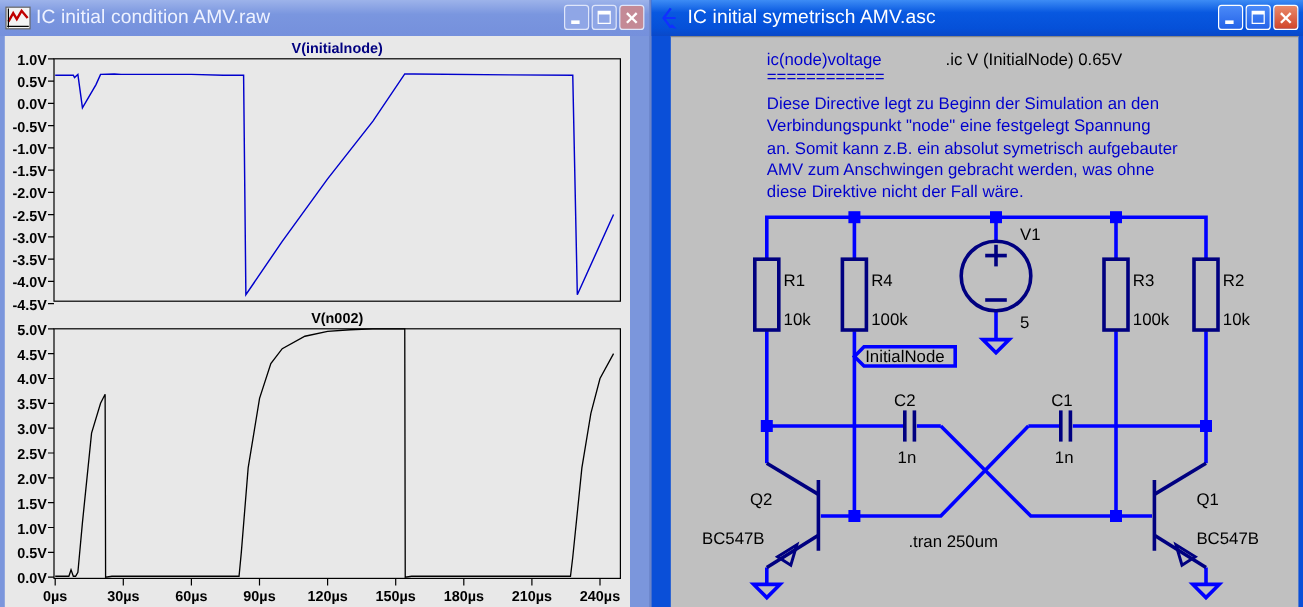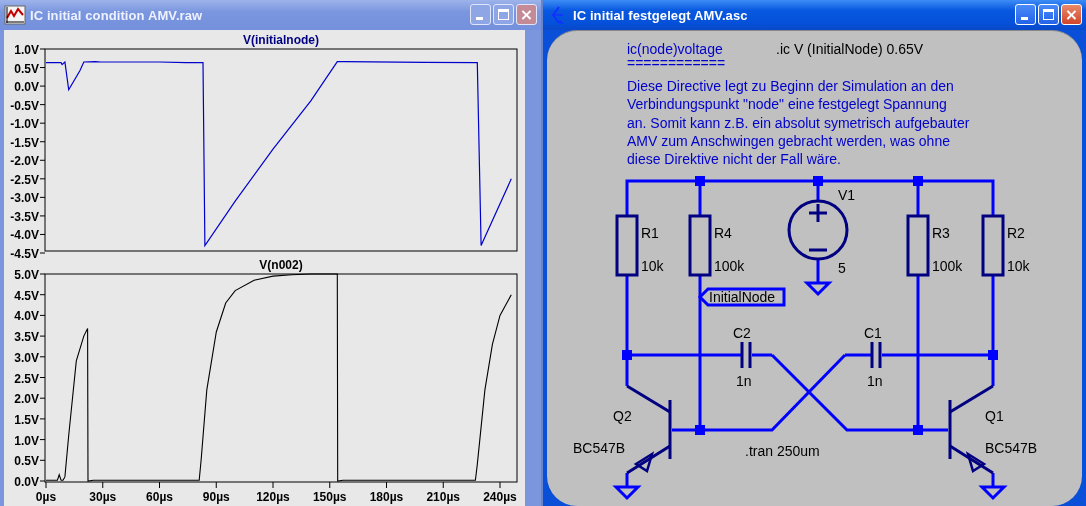--- a/index.html
+++ b/index.html
@@ -4,34 +4,34 @@
 <style>
   html,body{margin:0;padding:0;}
   body{width:1086px;height:506px;overflow:hidden;background:#6b84c8;font-family:"Liberation Sans",sans-serif;position:relative;}
   .win{position:absolute;top:0;height:506px;box-sizing:border-box;}
   .win-raw{left:0;width:541px;background:#7b96dc;}
   .win-asc{left:543px;width:543px;background:#0a4fd8;}
   .titlebar{position:absolute;left:0;right:0;top:0;height:30px;display:flex;align-items:center;}
   .win-raw .titlebar{background:linear-gradient(#9db3ea,#7a96df 40%,#7590dc);}
   .win-asc .titlebar{background:linear-gradient(#3d8cf5,#0858e0 35%,#0550d8 80%,#0a48c8);}
   .title-icon{width:22px;height:22px;margin-left:4px;margin-right:4px;}
-  .title-text{color:#fff;font-weight:bold;font-size:13px;letter-spacing:0.1px;}
+  .title-text{color:#fff;font-weight:normal;font-size:16px;letter-spacing:0.1px;}
   .win-raw .title-text{color:#eef2ff;}
   .wbtns{position:absolute;right:4px;top:4px;display:flex;gap:2px;}
   .wbtn{width:21px;height:21px;border:1px solid #fff;border-radius:3px;box-sizing:border-box;position:relative;}
   .win-raw .wbtn{background:#8fa6e6;border-color:#dfe6fa;}
   .win-raw .wbtn.close{background:#c48a96;}
   .win-asc .wbtn{background:linear-gradient(#4a8af8,#2563e8);}
   .win-asc .wbtn.close{background:linear-gradient(#e98a6a,#d1452a);}
   .glyph-min{position:absolute;left:5px;bottom:4px;width:7px;height:3px;background:#fff;}
   .glyph-max{position:absolute;left:4px;top:4px;width:11px;height:11px;border:1px solid #fff;border-top-width:3px;box-sizing:border-box;}
   .glyph-x{position:absolute;left:0;top:0;width:19px;height:19px;color:#fff;font-weight:bold;font-size:16px;line-height:19px;text-align:center;font-family:"DejaVu Sans",sans-serif;}
   .client{position:absolute;top:30px;bottom:0;}
   .win-raw .client{left:4px;right:16px;background:#e8e8e8;}
-  .win-asc .client{left:4px;right:4px;background:#c0c0c0;border-top:1px solid #888;border-radius:30px;}
+  .win-asc .client{left:16px;right:4px;background:#c0c0c0;border-top:1px solid #888;}
   svg text{font-family:"Liberation Sans",sans-serif;}
 </style>
 </head>
 <body>
 
 <div class="win win-raw">
   <div class="titlebar">
     <svg class="title-icon" viewBox="0 0 22 22">
       <rect x="1" y="2" width="20" height="18" fill="#f4f4f4" stroke="#666" stroke-width="1"></rect>
       <polyline points="3,14 7,7 10,12 14,5 19,11" fill="none" stroke="#c00000" stroke-width="2"></polyline>
@@ -139,21 +139,21 @@
   </div>
 </div>
 
 <div class="win win-asc">
   <div class="titlebar">
     <svg class="title-icon" viewBox="0 0 22 22">
       <polyline points="12,3 6,11 12,19" fill="none" stroke="#1030ff" stroke-width="2"></polyline>
       <line x1="6" y1="11" x2="16" y2="11" stroke="#1030ff" stroke-width="1.5"></line>
       <polygon points="13,16 17,20 11,19" fill="#1030ff"></polygon>
     </svg>
-    <span class="title-text">IC initial festgelegt AMV.asc</span>
+    <span class="title-text">IC initial symetrisch AMV.asc</span>
     <div class="wbtns">
       <div class="wbtn">
           <span class="glyph-min"></span>
         </div>
       <div class="wbtn">
           <span class="glyph-max"></span>
         </div>
       <div class="wbtn close">
           <span class="glyph-x">×</span>
         </div>

